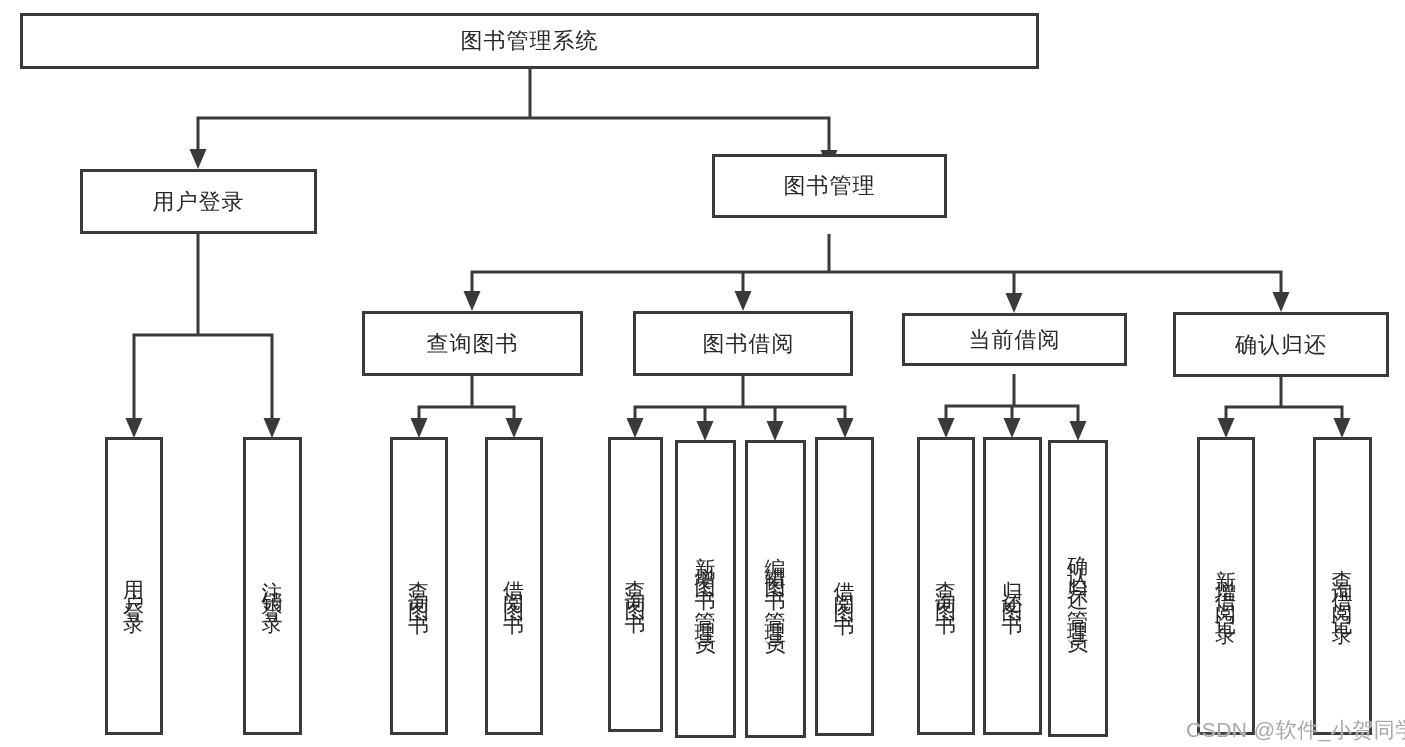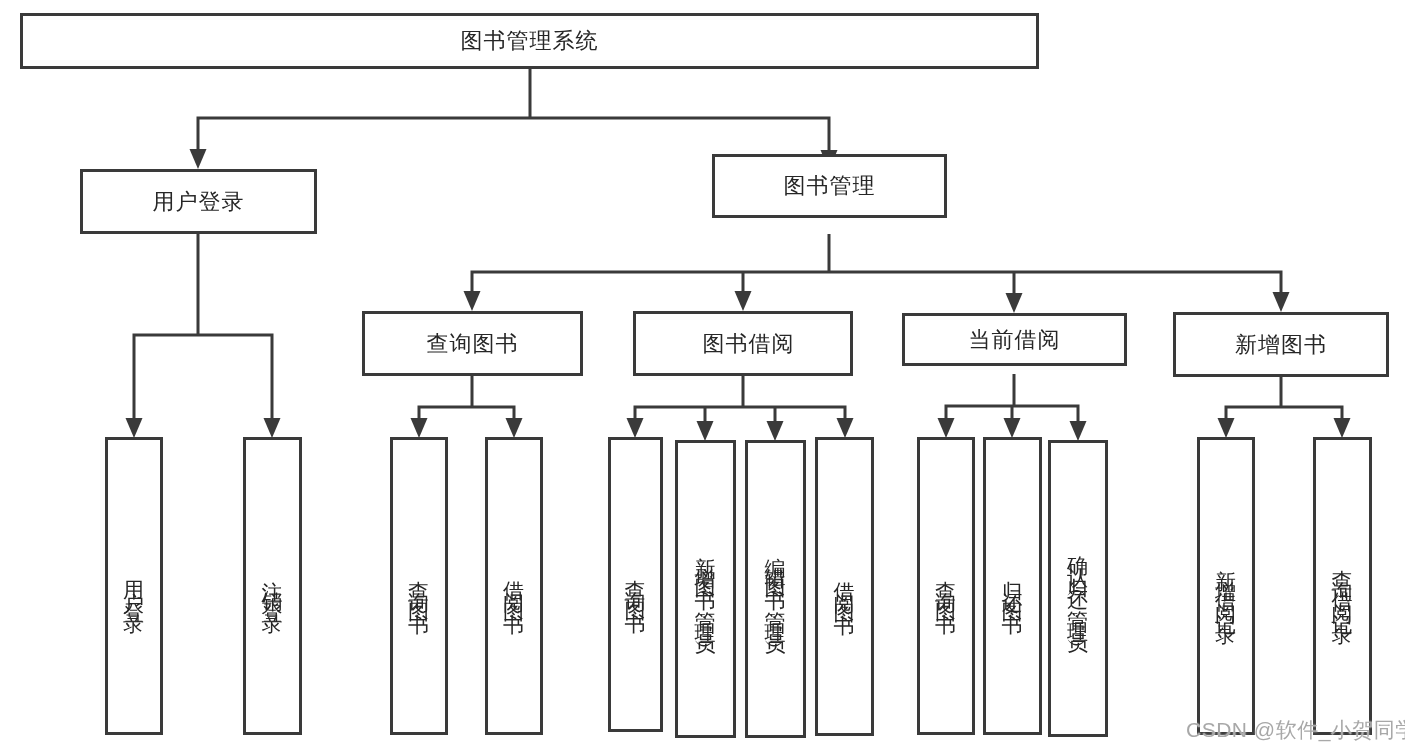--- a/index.html
+++ b/index.html
@@ -84,21 +84,21 @@
   </svg>
 
   <div class="node hbox" style="left:20px;top:13px;width:1019px;height:56px;">图书管理系统</div>
 
   <div class="node hbox" style="left:80px;top:169px;width:237px;height:65px;">用户登录</div>
   <div class="node hbox" style="left:712px;top:154px;width:235px;height:64px;">图书管理</div>
 
   <div class="node hbox" style="left:362px;top:311px;width:221px;height:65px;">查询图书</div>
   <div class="node hbox" style="left:633px;top:311px;width:220px;height:65px;padding-left:11px;">图书借阅</div>
   <div class="node hbox" style="left:902px;top:313px;width:225px;height:53px;">当前借阅</div>
-  <div class="node hbox" style="left:1173px;top:312px;width:216px;height:65px;">新增图书</div>
+  <div class="node hbox" style="left:1173px;top:312px;width:216px;height:65px;">确认归还</div>
 
   <div class="node vbox" style="left:105px;top:437px;width:58px;height:298px;">
     <span class="vtext">用户登录</span>
   </div>
   <div class="node vbox" style="left:243px;top:437px;width:59px;height:298px;">
     <span class="vtext">注销登录</span>
   </div>
 
   <div class="node vbox" style="left:390px;top:437px;width:58px;height:298px;">
     <span class="vtext">查询图书</span>

